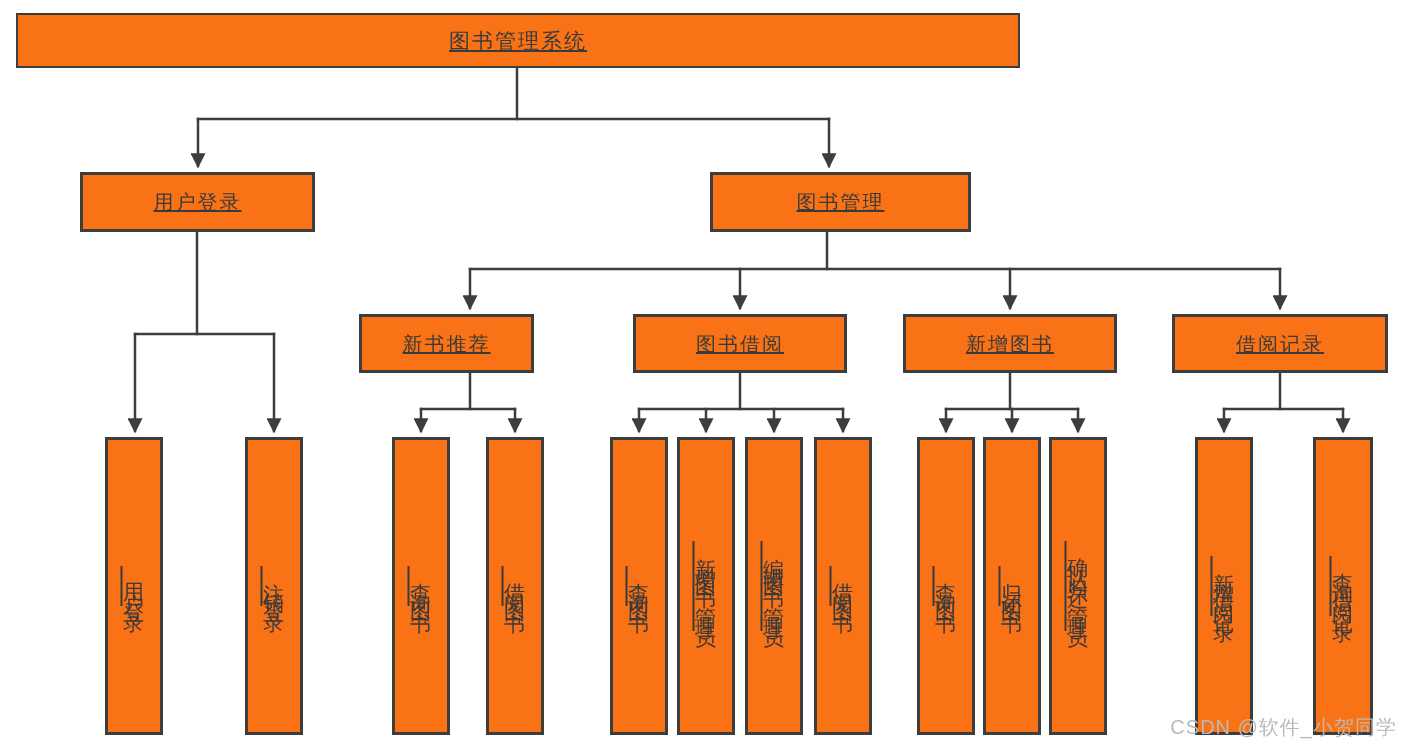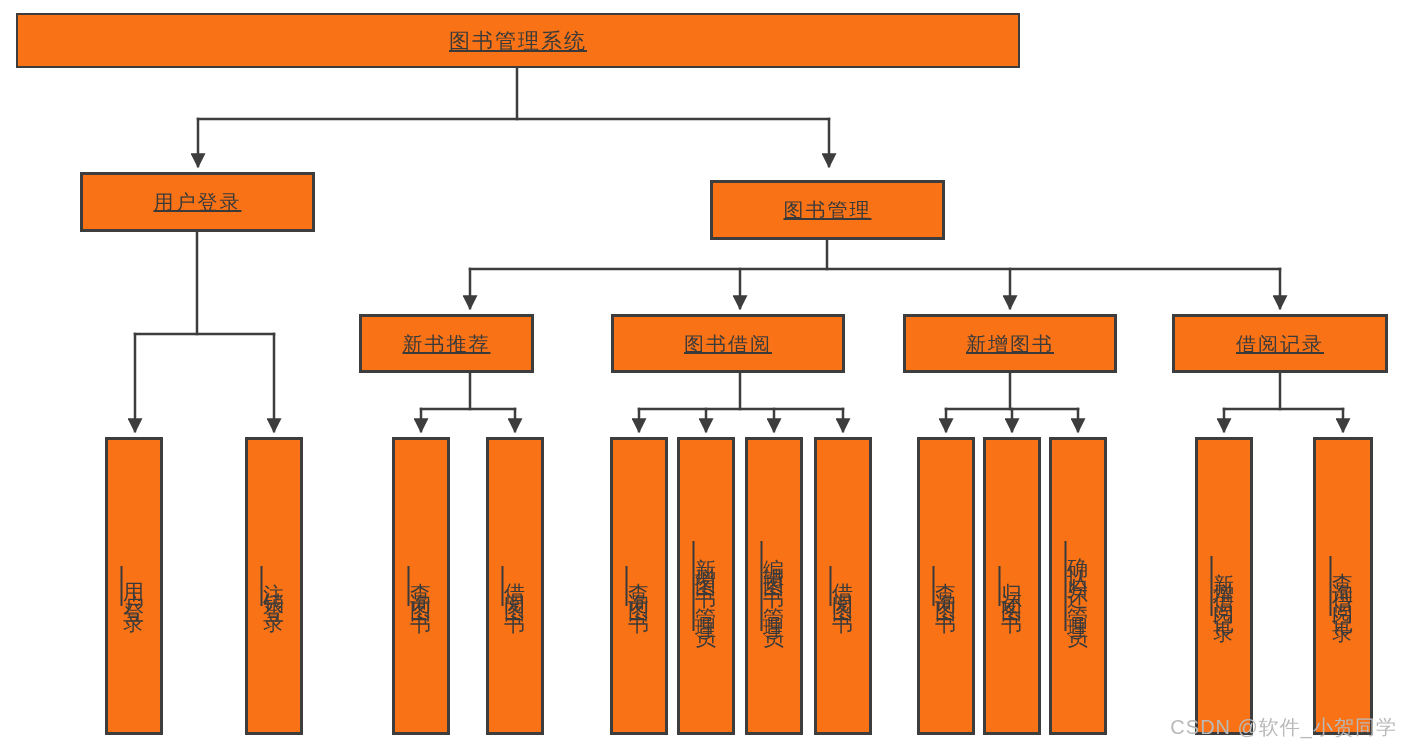--- a/index.html
+++ b/index.html
@@ -90,24 +90,24 @@
       <path d="M1280 371 V409"></path>
       <path d="M1224 409 H1343"></path>
       <path class="arrow" d="M1224 409 V431"></path>
       <path class="arrow" d="M1343 409 V431"></path>
     </g>
   </svg>
 
   <div class="box hbox root" style="left:16px;top:13px;width:1004px;height:55px">图书管理系统</div>
 
   <div class="box hbox" style="left:80px;top:172px;width:235px;height:60px">用户登录</div>
-  <div class="box hbox" style="left:710px;top:180px;width:235px;height:60px">图书管理</div>
+  <div class="box hbox" style="left:710px;top:172px;width:261px;height:60px">图书管理</div>
 
   <div class="box hbox" style="left:359px;top:314px;width:175px;height:59px">新书推荐</div>
-  <div class="box hbox" style="left:611px;top:314px;width:234px;height:59px">图书借阅</div>
+  <div class="box hbox" style="left:633px;top:314px;width:214px;height:59px">图书借阅</div>
   <div class="box hbox" style="left:903px;top:314px;width:214px;height:59px">新增图书</div>
   <div class="box hbox" style="left:1172px;top:314px;width:216px;height:59px">借阅记录</div>
 
   <div class="box vbox" style="left:105px;top:437px;width:58px;height:298px">用户登录</div>
   <div class="box vbox" style="left:245px;top:437px;width:58px;height:298px">注销登录</div>
 
   <div class="box vbox" style="left:392px;top:437px;width:58px;height:298px">查询图书</div>
   <div class="box vbox" style="left:486px;top:437px;width:58px;height:298px">借阅图书</div>
 
   <div class="box vbox" style="left:610px;top:437px;width:58px;height:298px">查询图书</div>

